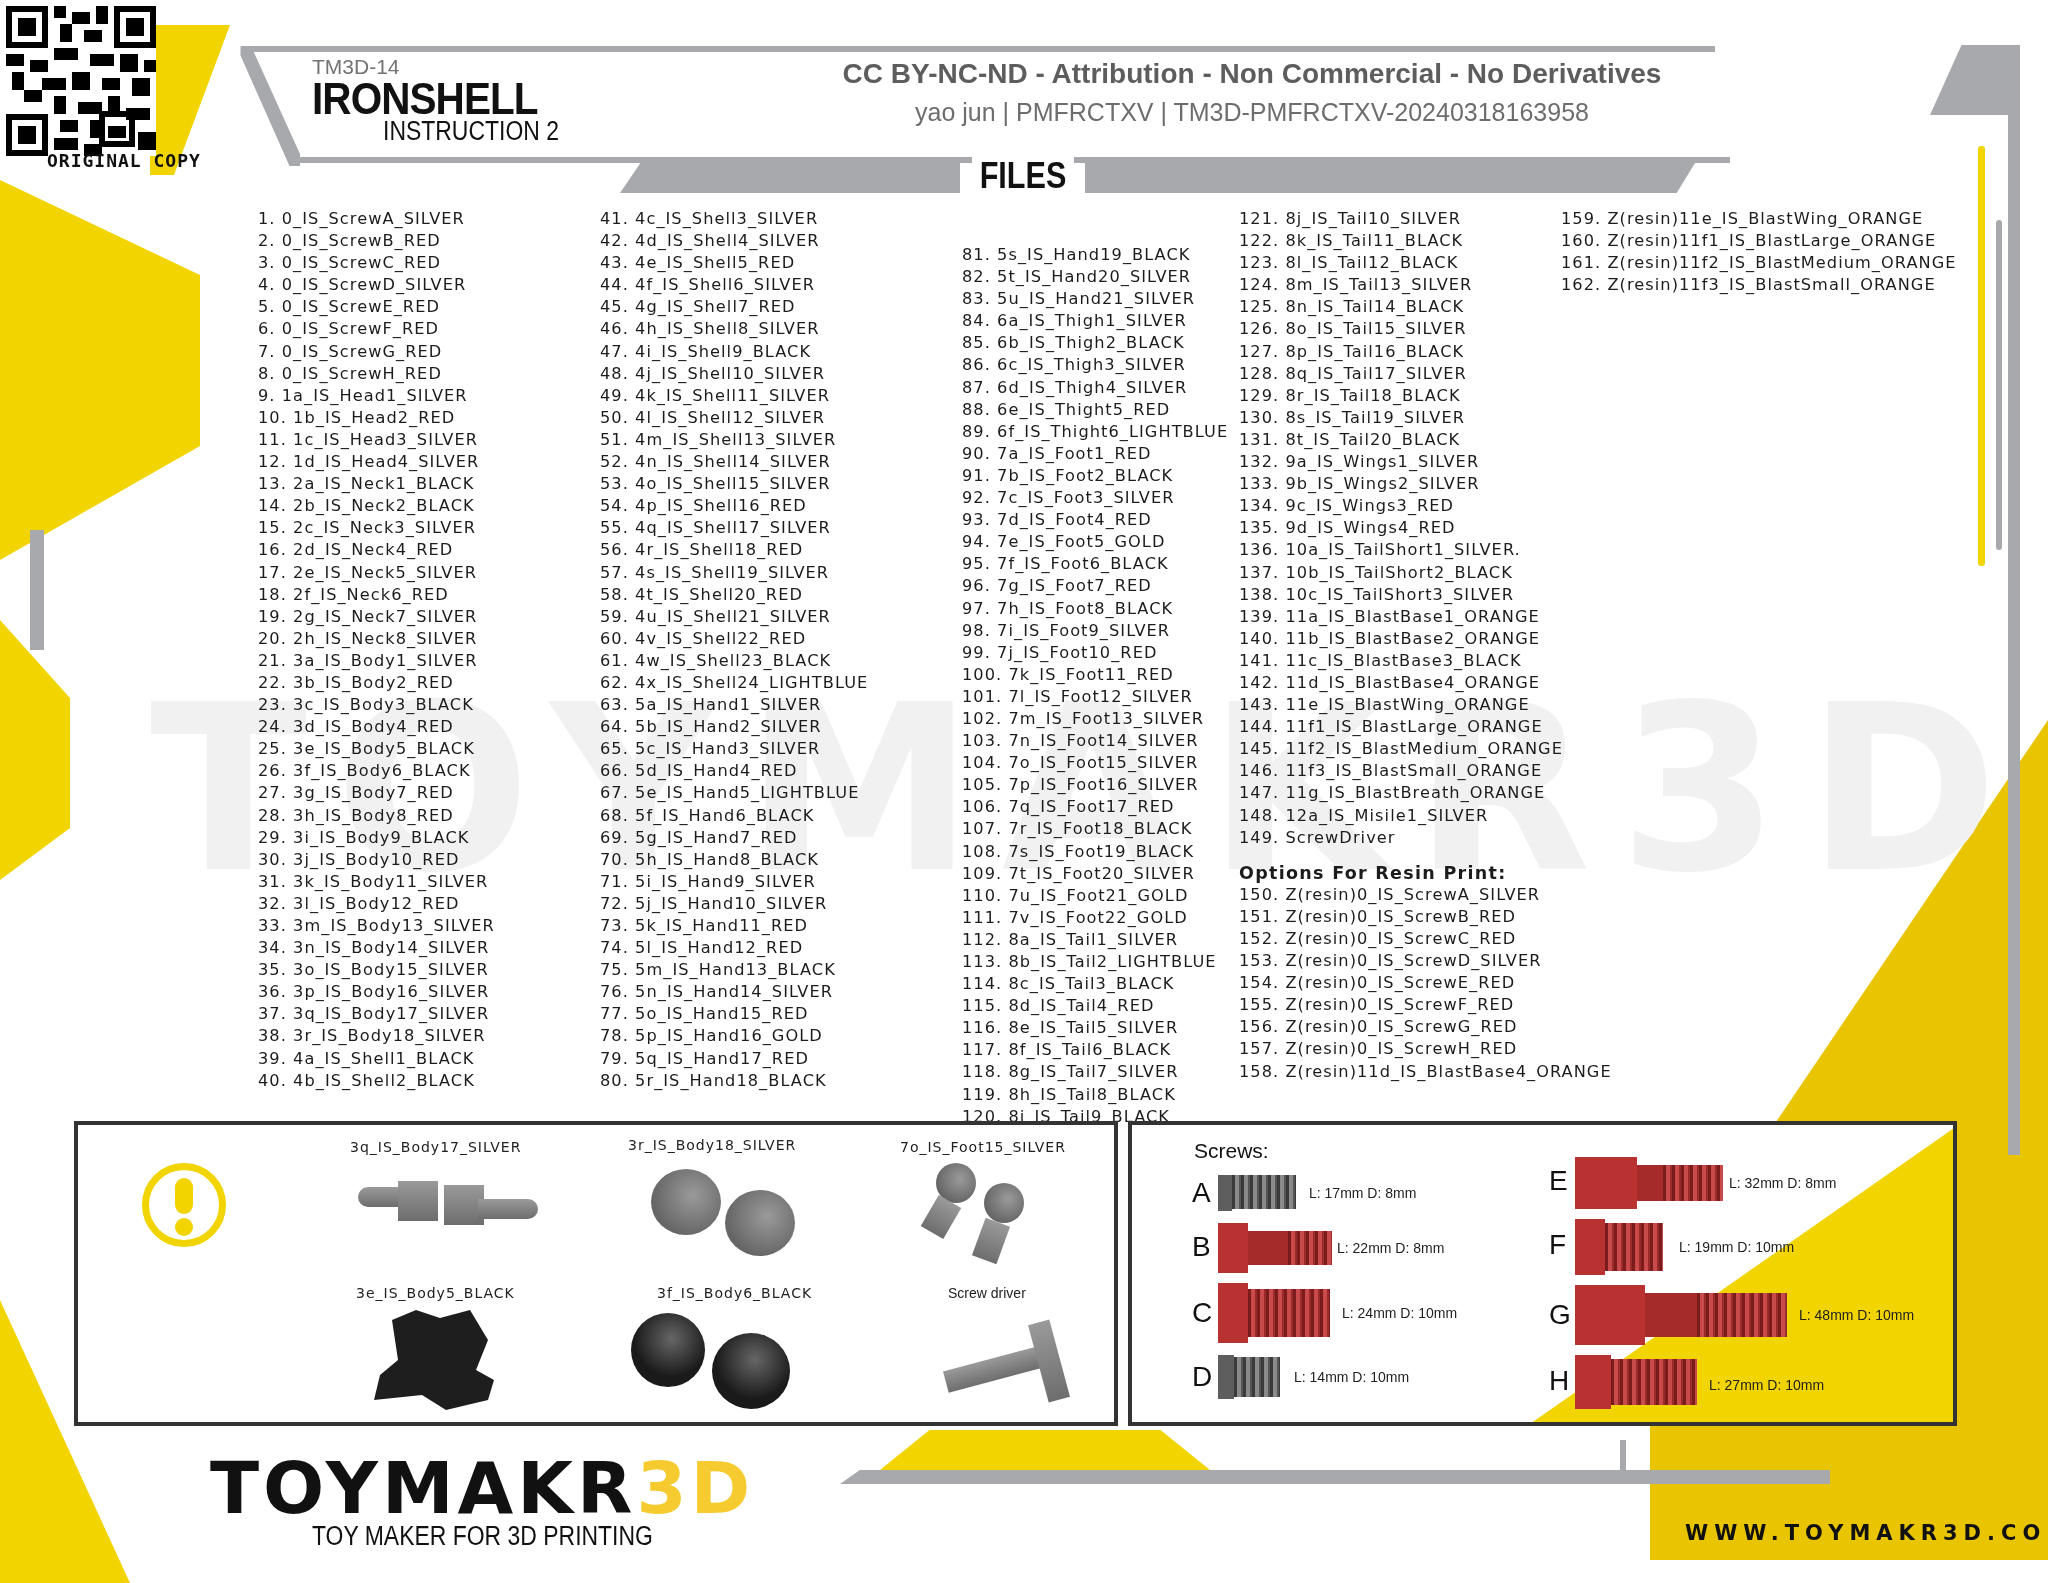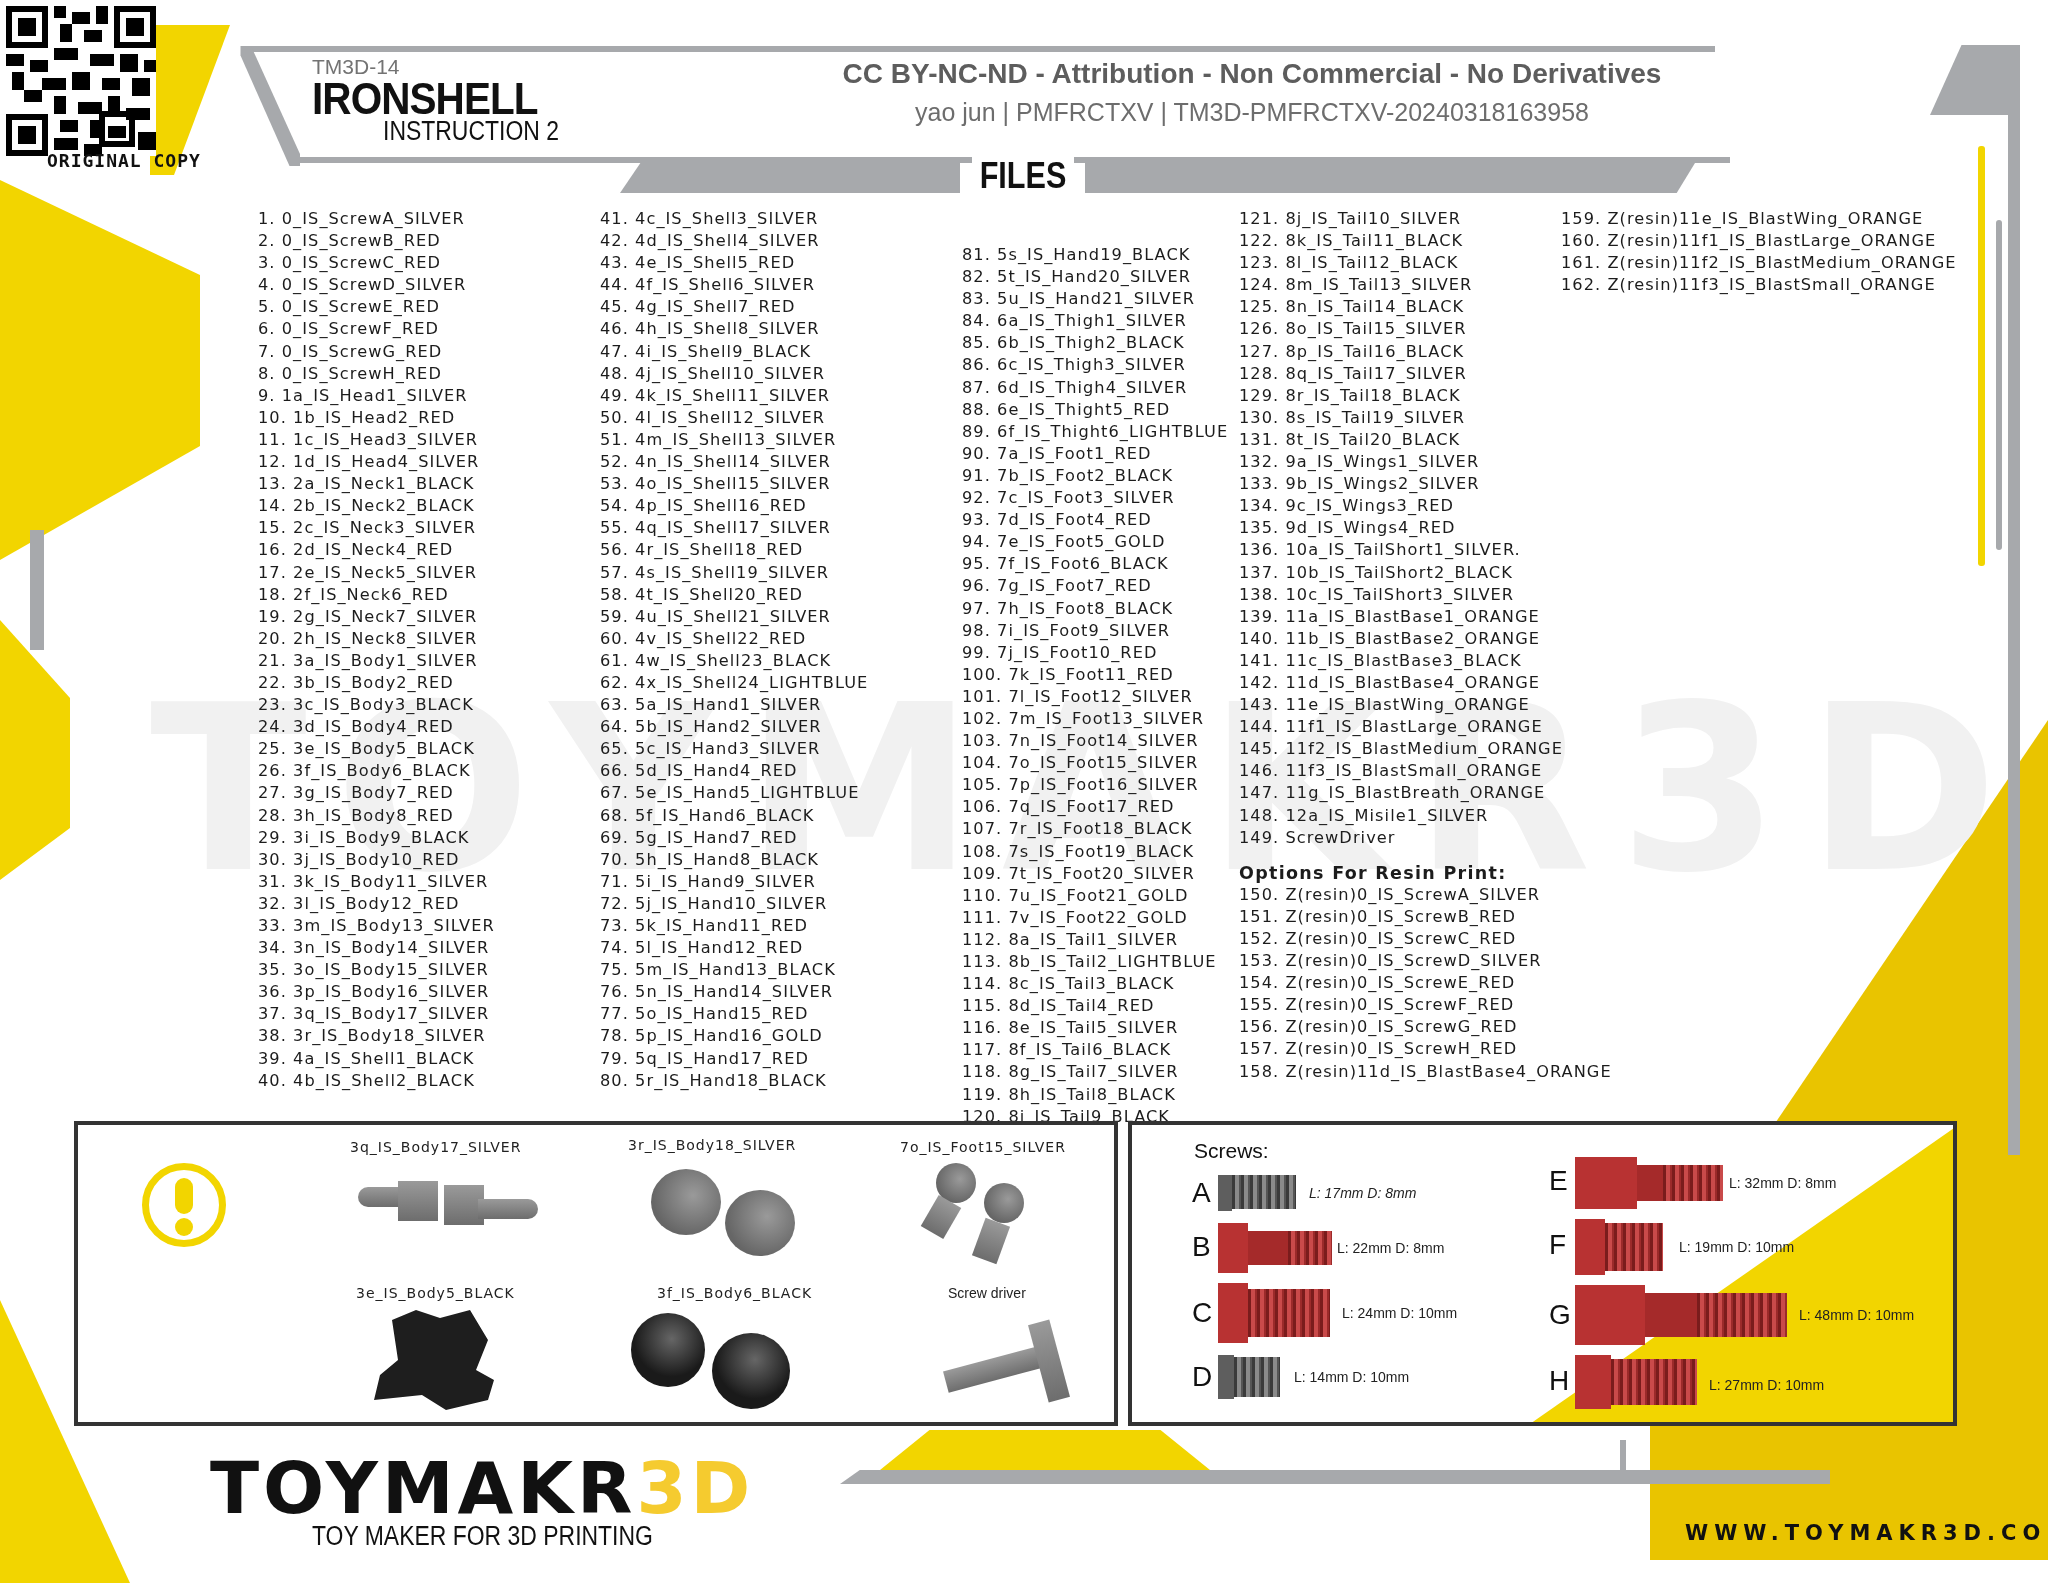--- a/index.html
+++ b/index.html
@@ -367,21 +367,21 @@
 </div>
 
 <div class="panel panel-right">
   <div class="ybg"></div>
   <div class="screws-title">Screws:</div>
 
   <div class="screw-row" style="left:60px;top:50px;width:380px;height:36px;">
     <span class="screw-letter" style="top:2px;">A</span>
     <div class="screw-head" style="background:#5e5e5e;width:14px;"></div>
     <div class="screw-thread dark" style="left:40px;top:0;width:64px;height:34px;"></div>
-    <span class="screw-dim" style="left:117px;top:10px;font-style:italic;">L: 17mm  D: 8mm</span>
+    <span class="screw-dim" style="left:117px;top:10px;">L: 17mm  D: 8mm</span>
   </div>
 
   <div class="screw-row" style="left:60px;top:98px;width:380px;height:50px;">
     <span class="screw-letter">B</span>
     <div class="screw-head" style="background:#b83232;width:30px;"></div>
     <div class="screw-body" style="left:56px;top:8px;width:40px;height:34px;background:#a52a2a;"></div>
     <div class="screw-thread" style="left:96px;top:8px;width:44px;height:34px;"></div>
     <span class="screw-dim" style="left:145px;top:17px;">L: 22mm  D: 8mm</span>
   </div>
 

